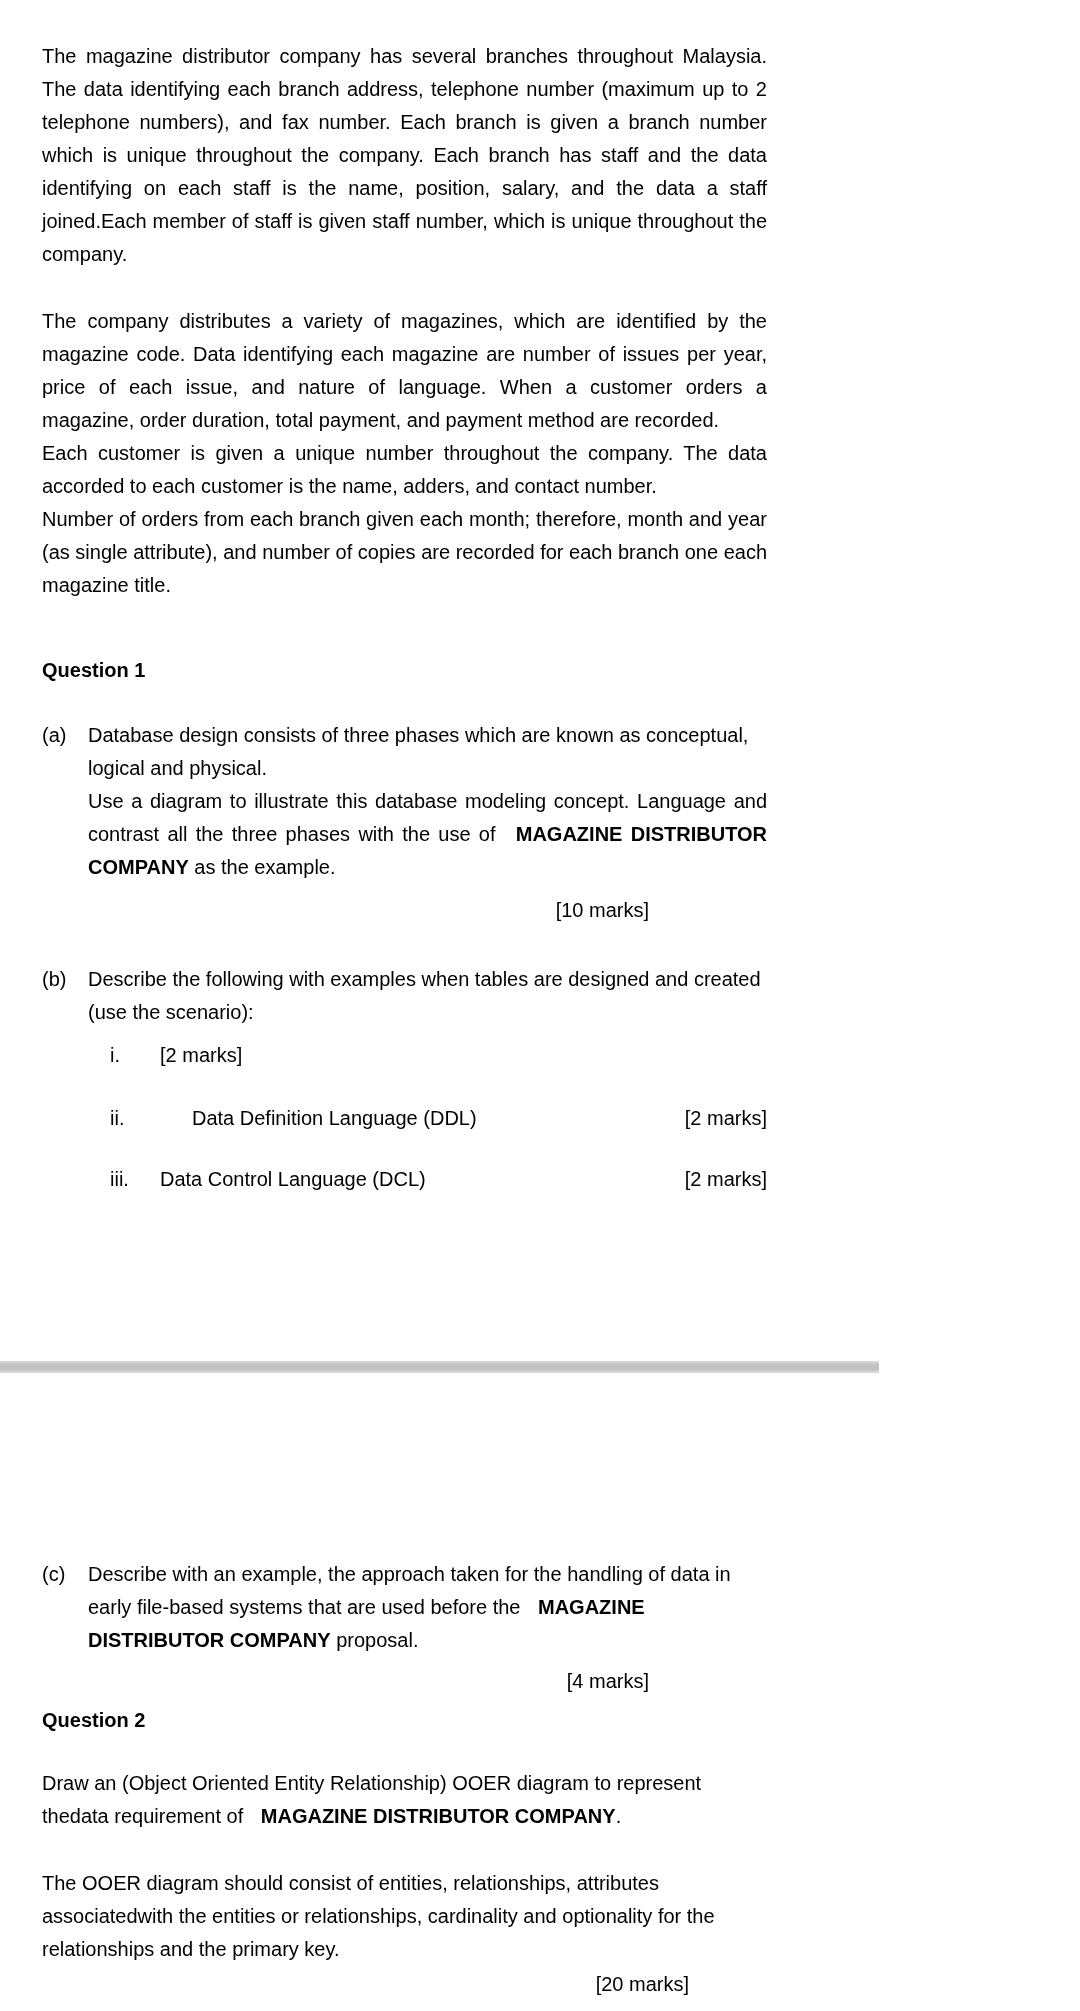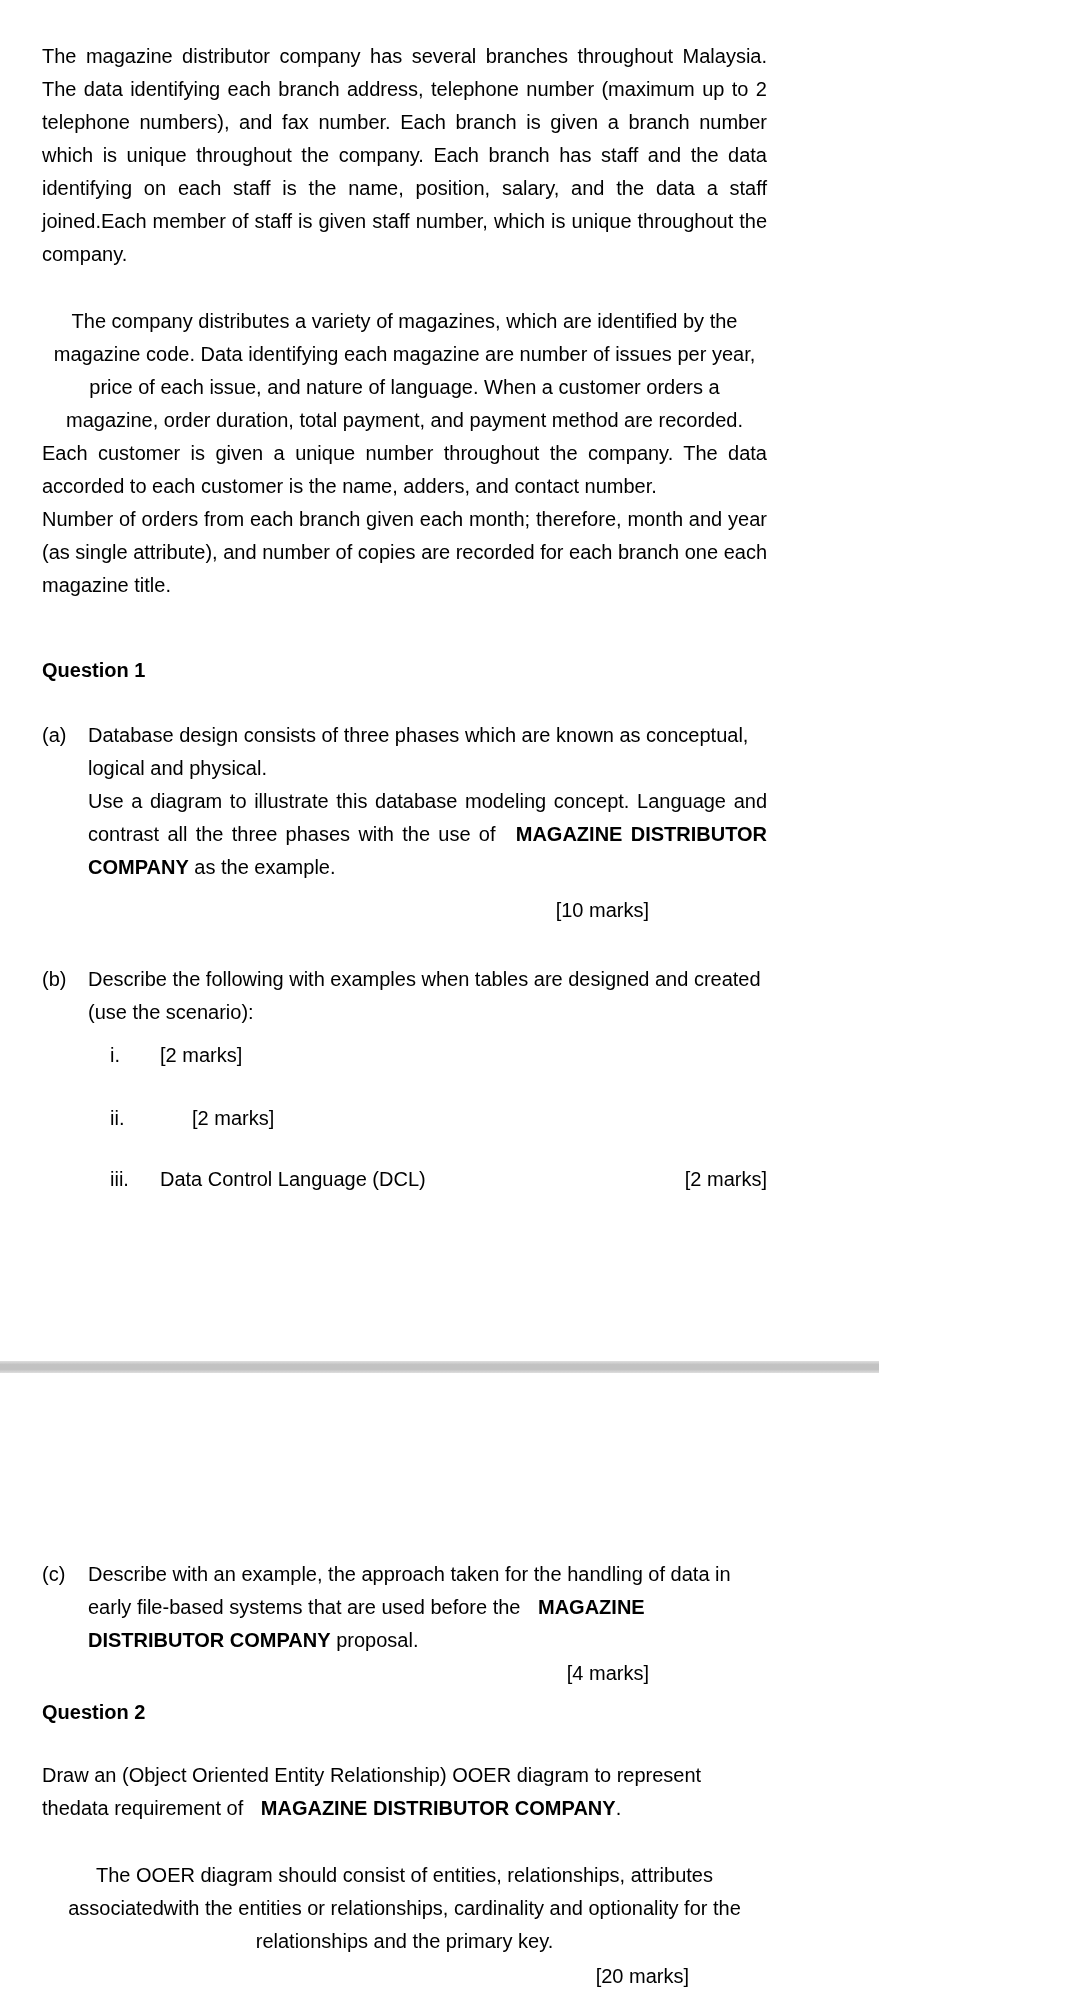--- a/index.html
+++ b/index.html
@@ -19,21 +19,21 @@
   }
   p { margin:0; }
   .justify { text-align:justify; }
   .b { font-weight:bold;padding-left:12px; }
   .qtitle {
     font-size:20px;
     line-height:33px;
     font-weight:bold;
     margin:0;
   }
-  .mt34 { margin-top:34px;text-align:center; }
+  .mt34 { margin-top:34px; }
   .mt52 { margin-top:52px; }
   .mt32 { margin-top:32px; }
   .mt36 { margin-top:36px; }
   .mt30 { margin-top:30px;gap:32px; }
   .mt28 { margin-top:28px; }
   .mt10 { margin-top:10px; }
   .mt6  { margin-top:6px; }
 
   .item { display:flex; align-items:flex-start; }
   .item-label { flex:0 0 46px; }
@@ -43,21 +43,21 @@
     display:flex;
     align-items:flex-start;
     margin-left:68px;
   }
   .sub-num { flex:0 0 50px; }
   .sub-text { flex:1 1 auto; }
   .sub-marks { flex:0 0 auto; }
 
   .marks { text-align:right; }
   .marks-a  { margin-top:10px; padding-right:118px; }
-  .marks-c  {  padding-right:118px; }
+  .marks-c  { margin-top:8px;  padding-right:118px; }
   .marks-q2 { margin-top:2px;  padding-right:78px; }
 
   .spacer-prebreak { height:165px; }
   .spacer-postbreak { height:185px; }
 
   .page-break {
     height:12px;
     margin-left:-42px;
     margin-right:-112px;
     background:linear-gradient(#dedede, #c2c2c2 30%, #c2c2c2 70%, #dedede);
@@ -91,20 +91,21 @@
     </div>
   </div>
 
   <div class="sub-item mt10">
     <span class="sub-num">i.</span>
     <span class="sub-marks">[2 marks]</span>
   </div>
 
   <div class="sub-item mt30">
     <span class="sub-num">ii.</span>
+    <span class="sub-text">Data Definition Language (DDL)</span>
     <span class="sub-marks">[2 marks]</span>
   </div>
 
   <div class="sub-item mt28">
     <span class="sub-num">iii.</span>
     <span class="sub-text">Data Control Language (DCL)</span>
     <span class="sub-marks">[2 marks]</span>
   </div>
 
   <div class="spacer-prebreak"></div>

